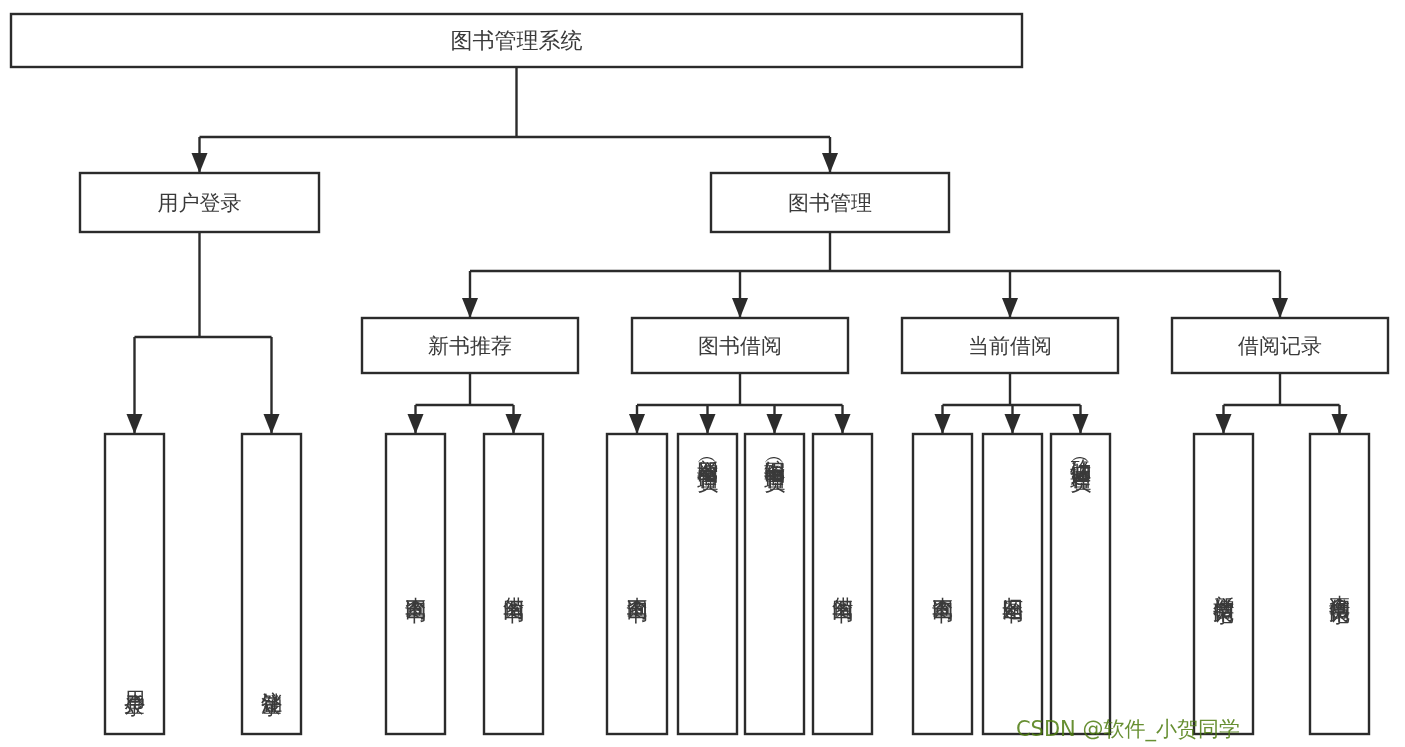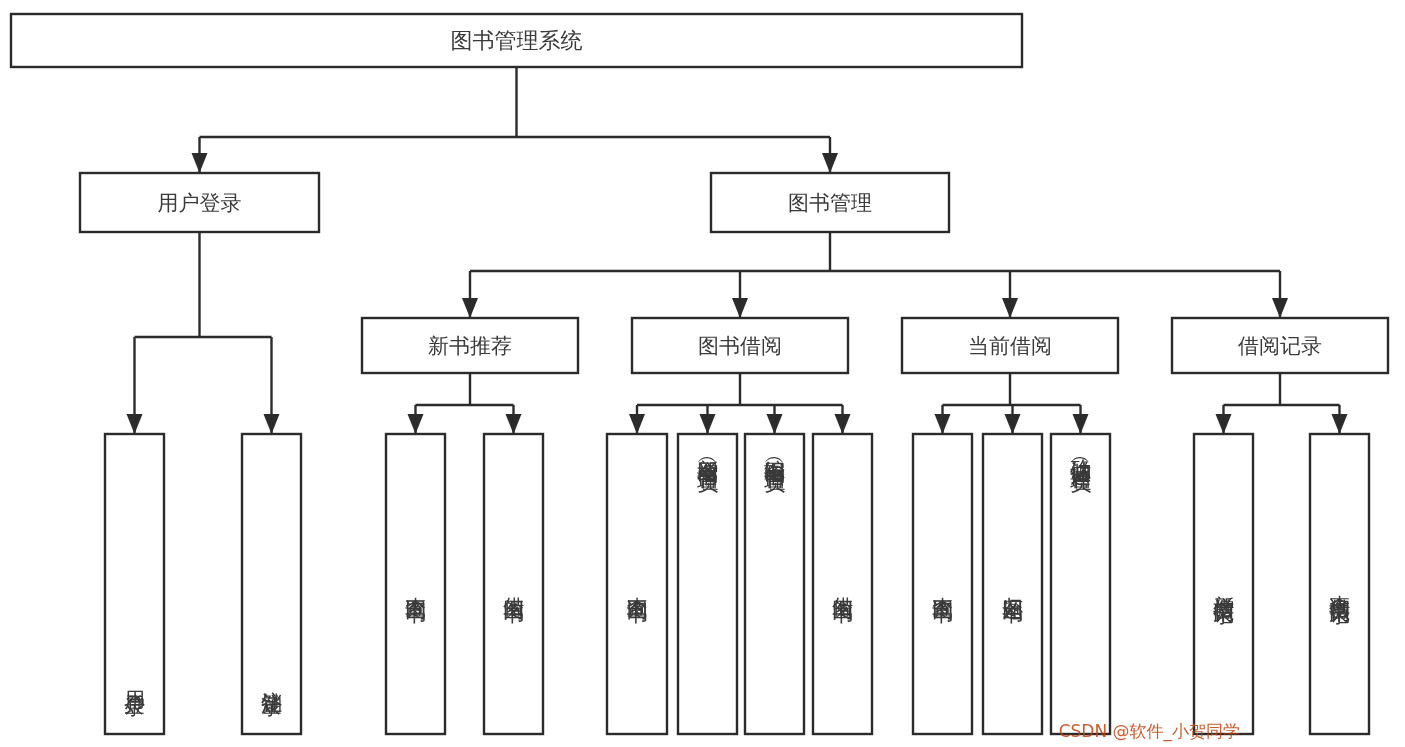--- a/index.html
+++ b/index.html
@@ -66,22 +66,22 @@
     line-height: 1.08;
     letter-spacing: 2px;
     color: #3a3a3a;
     white-space: nowrap;
   }
   .watermark {
     position: absolute;
     right: 8px;
     bottom: 4px;
     font-family: "DejaVu Sans", "Liberation Sans", sans-serif;
-    font-size: 17px;
-    color: #c2410c;
+    font-size: 21px;
+    color: #4d7c0f;
     opacity: 0.85;
     white-space: nowrap;
   }
 </style>
 </head>
 <body>
 
 <div id="diagram-root">
 
   <svg id="flow" viewBox="0 0 1405 747">

